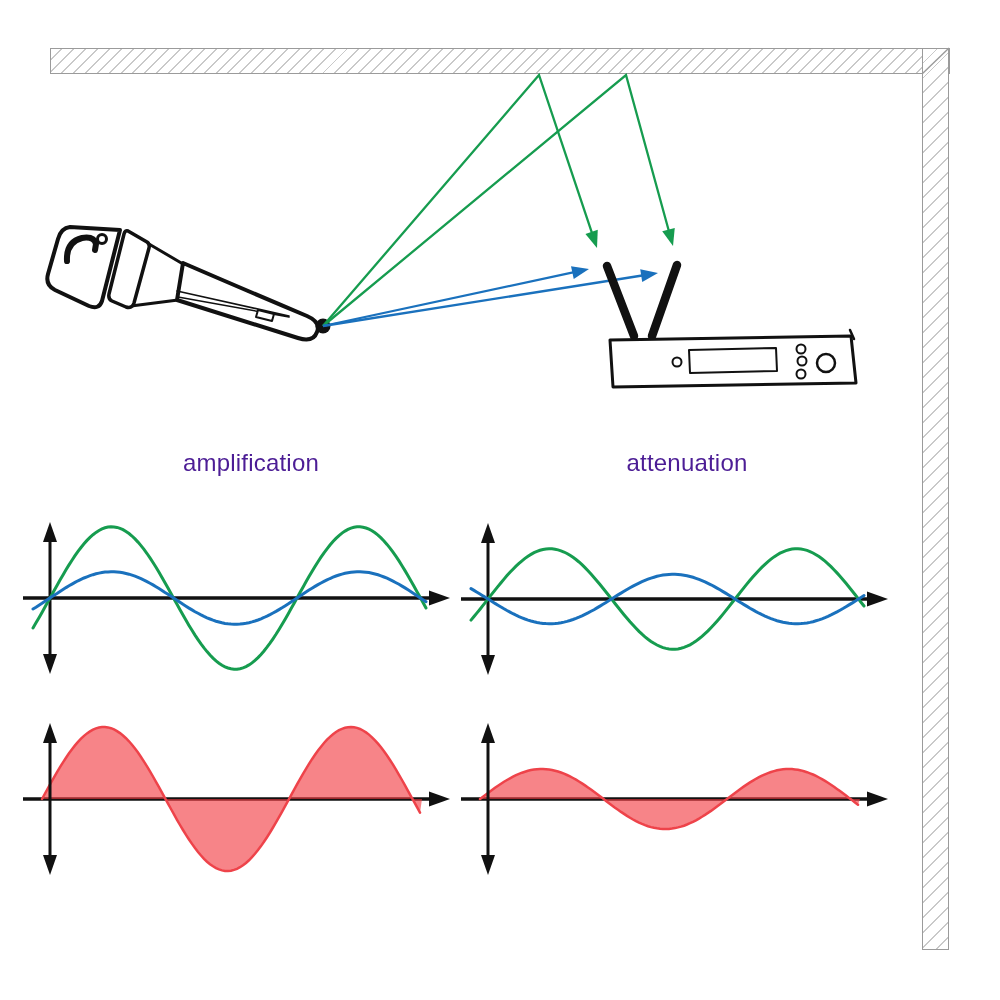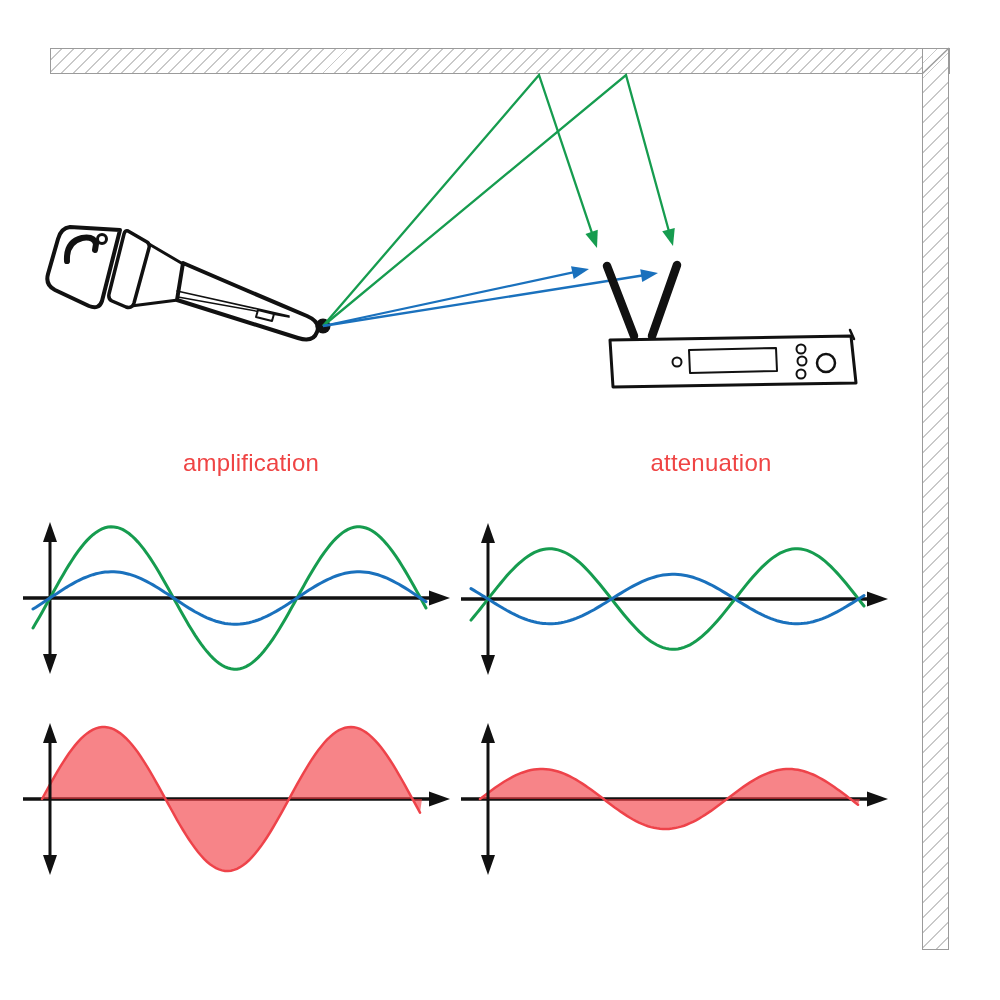--- a/index.html
+++ b/index.html
@@ -4,21 +4,21 @@
 <style>
   html,body{margin:0;padding:0;background:#ffffff;}
   .page{position:relative;width:1000px;height:1000px;background:#ffffff;overflow:hidden;
         font-family:"Liberation Sans", sans-serif;}
   .hatch{position:absolute;box-sizing:border-box;border:1.3px solid #9b9b9b;background-color:#ffffff;}
   .ceiling{left:50px;top:48px;width:900px;height:26px;
     background-image:repeating-linear-gradient(135deg,#ffffff 0px,#ffffff 7px,#c9c9c9 7px,#c9c9c9 8.4px);}
   .wall{left:922px;top:48px;width:27px;height:902px;
     background-image:repeating-linear-gradient(135deg,#ffffff 0px,#ffffff 9.2px,#c9c9c9 9.2px,#c9c9c9 10.6px);}
   svg.scene{position:absolute;left:0;top:0;}
-  .plot-label{position:absolute;transform:translateX(-50%);font-size:24px;color:#ef4444;
+  .plot-label{position:absolute;transform:translateX(-50%);font-size:24px;color:#4c1d95;
     letter-spacing:0.2px;white-space:nowrap;}
 </style>
 </head>
 <body>
 
 <div class="page">
 
   <div class="hatch ceiling"></div>
   <div class="hatch wall"></div>
 
@@ -112,14 +112,14 @@
           <path d="M 480.0,799.0 L 483.0,796.7 L 486.0,794.4 L 489.0,792.2 L 492.0,790.0 L 495.0,787.8 L 498.0,785.7 L 501.0,783.7 L 504.0,781.8 L 507.0,780.0 L 510.0,778.3 L 513.0,776.7 L 516.0,775.2 L 519.0,773.9 L 522.0,772.7 L 525.0,771.7 L 528.0,770.8 L 531.0,770.1 L 534.0,769.6 L 537.0,769.2 L 540.0,769.0 L 543.0,769.0 L 546.0,769.2 L 549.0,769.5 L 552.0,770.0 L 555.0,770.7 L 558.0,771.5 L 561.0,772.5 L 564.0,773.7 L 567.0,775.0 L 570.0,776.4 L 573.0,778.0 L 576.0,779.7 L 579.0,781.5 L 582.0,783.4 L 585.0,785.4 L 588.0,787.5 L 591.0,789.6 L 594.0,791.8 L 597.0,794.1 L 600.0,796.3 L 603.0,798.6 L 606.0,800.9 L 609.0,803.2 L 612.0,805.4 L 615.0,807.7 L 618.0,809.8 L 621.0,811.9 L 624.0,813.9 L 627.0,815.9 L 630.0,817.7 L 633.0,819.5 L 636.0,821.1 L 639.0,822.6 L 642.0,823.9 L 645.0,825.1 L 648.0,826.2 L 651.0,827.1 L 654.0,827.8 L 657.0,828.3 L 660.0,828.7 L 663.0,829.0 L 666.0,829.0 L 669.0,828.9 L 672.0,828.6 L 675.0,828.1 L 678.0,827.4 L 681.0,826.6 L 684.0,825.7 L 687.0,824.5 L 690.0,823.2 L 693.0,821.8 L 696.0,820.3 L 699.0,818.6 L 702.0,816.8 L 705.0,814.9 L 708.0,812.9 L 711.0,810.9 L 714.0,808.7 L 717.0,806.5 L 720.0,804.3 L 723.0,802.0 L 726.0,799.8 L 729.0,797.5 L 732.0,795.2 L 735.0,792.9 L 738.0,790.7 L 741.0,788.5 L 744.0,786.4 L 747.0,784.4 L 750.0,782.4 L 753.0,780.6 L 756.0,778.8 L 759.0,777.2 L 762.0,775.7 L 765.0,774.3 L 768.0,773.1 L 771.0,772.0 L 774.0,771.1 L 777.0,770.3 L 780.0,769.7 L 783.0,769.3 L 786.0,769.1 L 789.0,769.0 L 792.0,769.1 L 795.0,769.4 L 798.0,769.8 L 801.0,770.4 L 804.0,771.2 L 807.0,772.2 L 810.0,773.3 L 813.0,774.5 L 816.0,775.9 L 819.0,777.5 L 822.0,779.1 L 825.0,780.9 L 828.0,782.8 L 831.0,784.7 L 834.0,786.8 L 837.0,788.9 L 840.0,791.1 L 843.0,793.3 L 846.0,795.6 L 849.0,797.9 L 852.0,800.1 L 855.0,802.4 L 858.0,804.7 L 860,799 Z" fill="#f2383f" fill-opacity="0.62" stroke="none"></path>
           <path d="M 480.0,799.0 L 483.0,796.7 L 486.0,794.4 L 489.0,792.2 L 492.0,790.0 L 495.0,787.8 L 498.0,785.7 L 501.0,783.7 L 504.0,781.8 L 507.0,780.0 L 510.0,778.3 L 513.0,776.7 L 516.0,775.2 L 519.0,773.9 L 522.0,772.7 L 525.0,771.7 L 528.0,770.8 L 531.0,770.1 L 534.0,769.6 L 537.0,769.2 L 540.0,769.0 L 543.0,769.0 L 546.0,769.2 L 549.0,769.5 L 552.0,770.0 L 555.0,770.7 L 558.0,771.5 L 561.0,772.5 L 564.0,773.7 L 567.0,775.0 L 570.0,776.4 L 573.0,778.0 L 576.0,779.7 L 579.0,781.5 L 582.0,783.4 L 585.0,785.4 L 588.0,787.5 L 591.0,789.6 L 594.0,791.8 L 597.0,794.1 L 600.0,796.3 L 603.0,798.6 L 606.0,800.9 L 609.0,803.2 L 612.0,805.4 L 615.0,807.7 L 618.0,809.8 L 621.0,811.9 L 624.0,813.9 L 627.0,815.9 L 630.0,817.7 L 633.0,819.5 L 636.0,821.1 L 639.0,822.6 L 642.0,823.9 L 645.0,825.1 L 648.0,826.2 L 651.0,827.1 L 654.0,827.8 L 657.0,828.3 L 660.0,828.7 L 663.0,829.0 L 666.0,829.0 L 669.0,828.9 L 672.0,828.6 L 675.0,828.1 L 678.0,827.4 L 681.0,826.6 L 684.0,825.7 L 687.0,824.5 L 690.0,823.2 L 693.0,821.8 L 696.0,820.3 L 699.0,818.6 L 702.0,816.8 L 705.0,814.9 L 708.0,812.9 L 711.0,810.9 L 714.0,808.7 L 717.0,806.5 L 720.0,804.3 L 723.0,802.0 L 726.0,799.8 L 729.0,797.5 L 732.0,795.2 L 735.0,792.9 L 738.0,790.7 L 741.0,788.5 L 744.0,786.4 L 747.0,784.4 L 750.0,782.4 L 753.0,780.6 L 756.0,778.8 L 759.0,777.2 L 762.0,775.7 L 765.0,774.3 L 768.0,773.1 L 771.0,772.0 L 774.0,771.1 L 777.0,770.3 L 780.0,769.7 L 783.0,769.3 L 786.0,769.1 L 789.0,769.0 L 792.0,769.1 L 795.0,769.4 L 798.0,769.8 L 801.0,770.4 L 804.0,771.2 L 807.0,772.2 L 810.0,773.3 L 813.0,774.5 L 816.0,775.9 L 819.0,777.5 L 822.0,779.1 L 825.0,780.9 L 828.0,782.8 L 831.0,784.7 L 834.0,786.8 L 837.0,788.9 L 840.0,791.1 L 843.0,793.3 L 846.0,795.6 L 849.0,797.9 L 852.0,800.1 L 855.0,802.4 L 858.0,804.7" fill="none" stroke="#ee434a" stroke-width="2.5" stroke-linecap="round"></path>
           <line x1="488" y1="740" x2="488" y2="858" stroke="#111111" stroke-width="3"></line>
           <polygon points="488,723 481,743 495,743" fill="#111111"></polygon>
           <polygon points="488,875 481,855 495,855" fill="#111111"></polygon>
         </g>
       </g>
   </svg>
 
   <div class="plot-label" style="left:251px;top:449px;">amplification</div>
-  <div class="plot-label" style="left:711px;top:449px;">attenuation</div>
+  <div class="plot-label" style="left:687px;top:449px;">attenuation</div>
 </div>
 
 </body></html>

